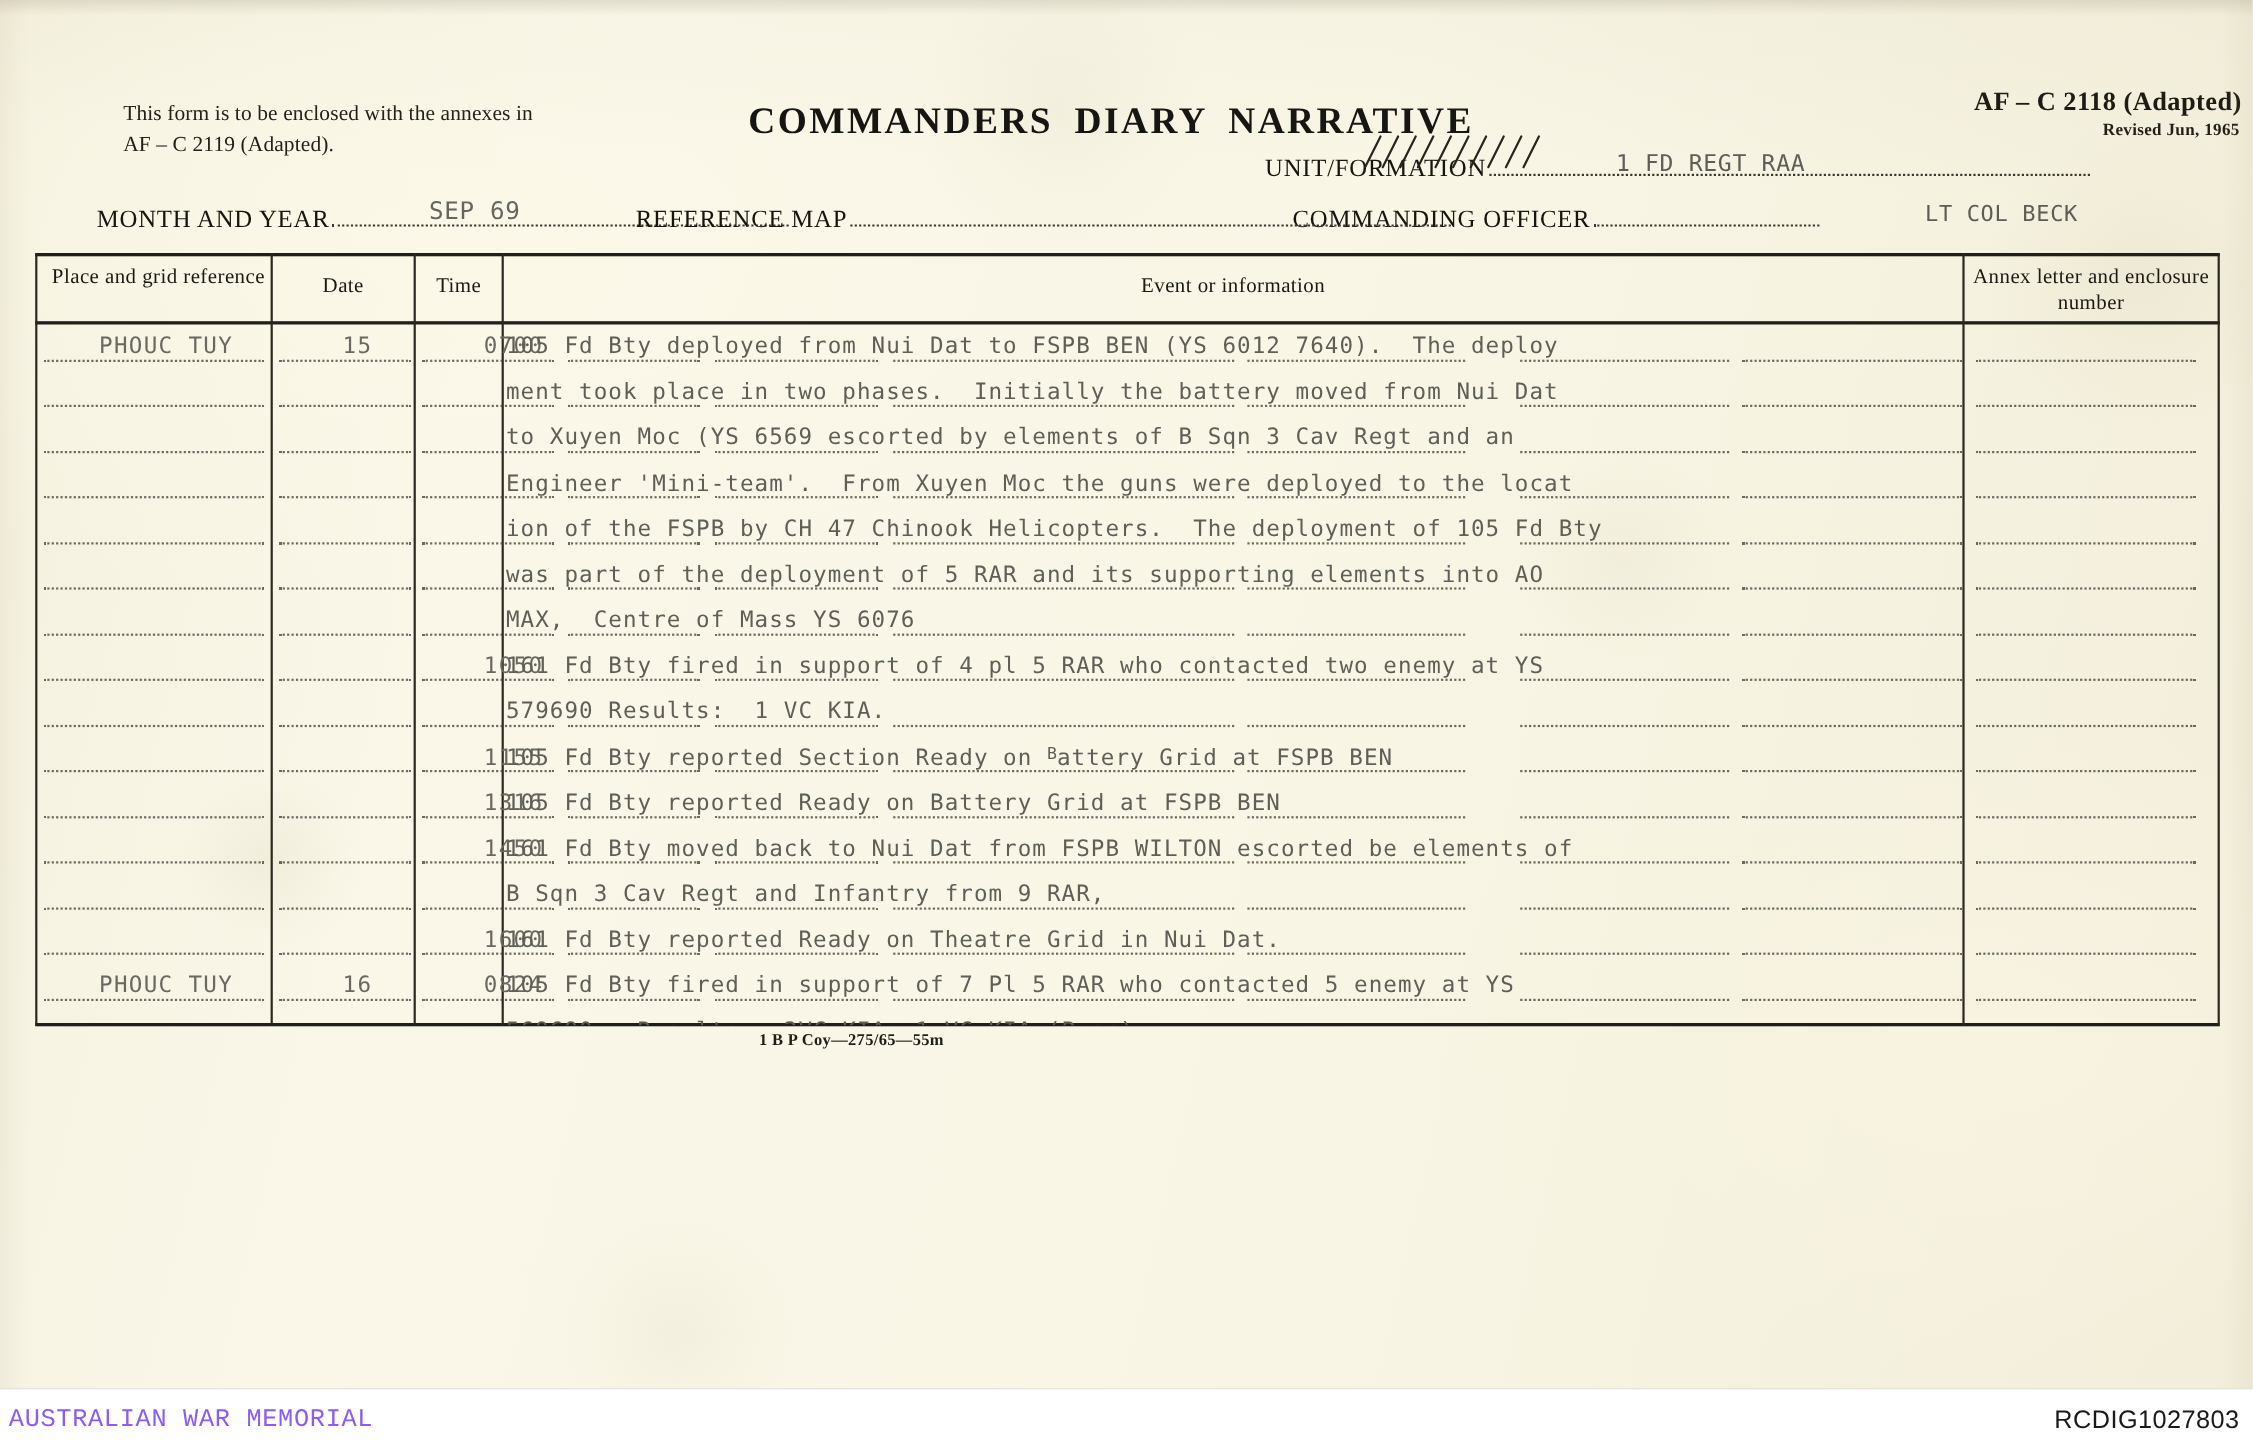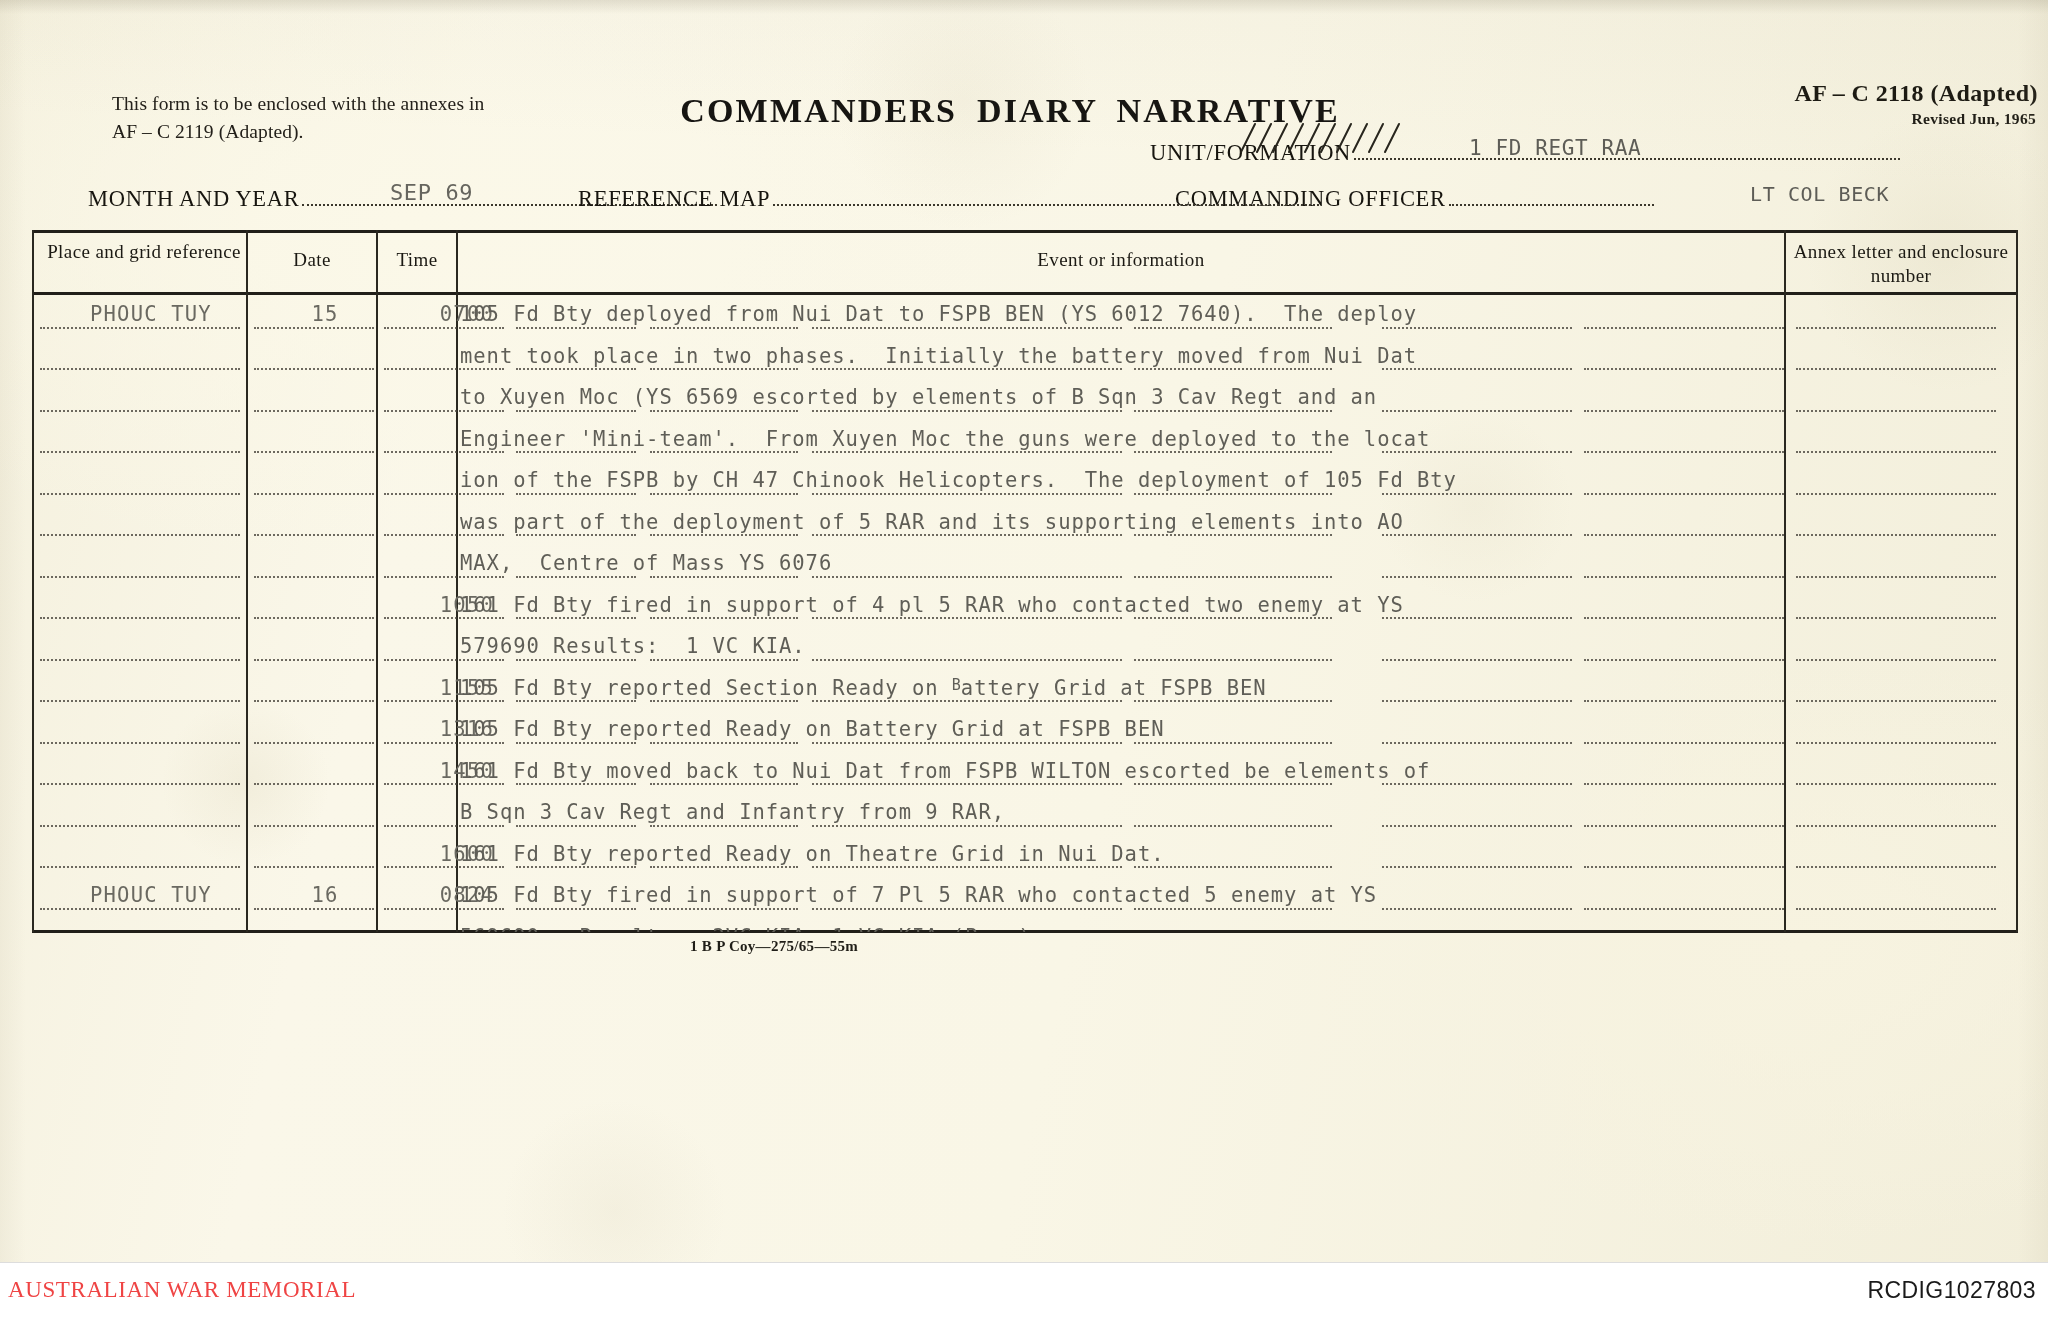--- a/index.html
+++ b/index.html
@@ -270,24 +270,24 @@
     position: absolute;
     left: 0; top: 1262px;
     width: 2048px;
     height: 60px;
     background: #ffffff;
     border-top: 1px solid #dddddd;
   }
   .foot-left {
     position: absolute;
     left: 8px; top: 14px;
-    font-family: Liberation Serif, serif;
+    font-family: Liberation Mono, monospace;
     font-size: 23px;
     letter-spacing: .6px;
-    color: #ef4444;
+    color: #8b5cf6;
   }
   .foot-right {
     position: absolute;
     right: 12px; top: 14px;
     font-family: "Liberation Sans", sans-serif;
     font-size: 23px;
     letter-spacing: .4px;
     color: #1a1a1a;
   }
 </style>

